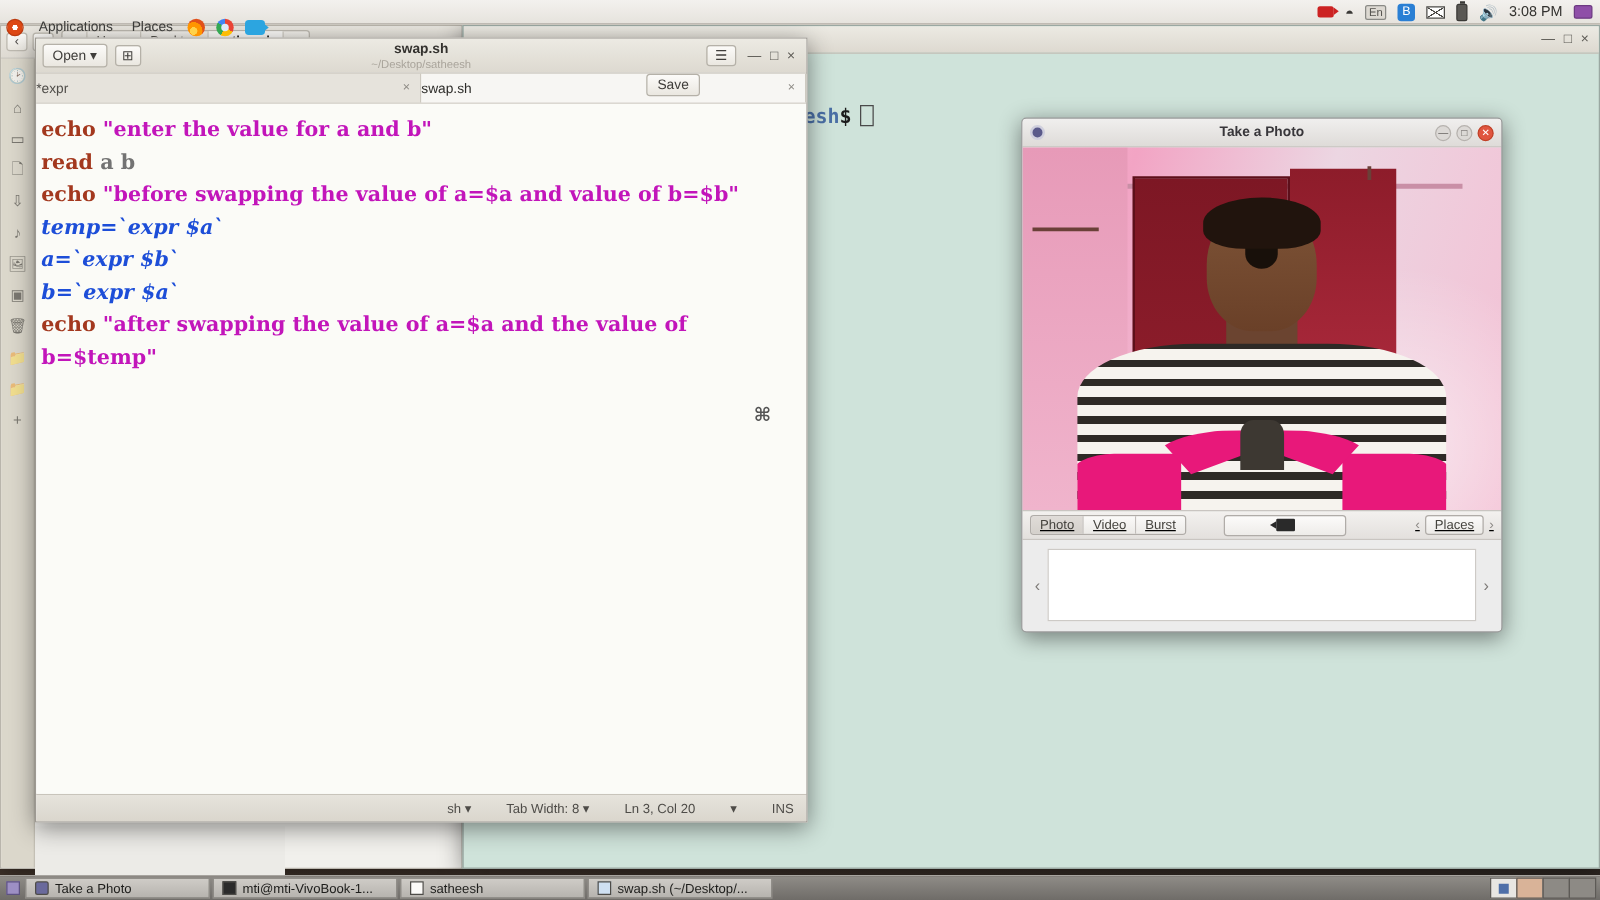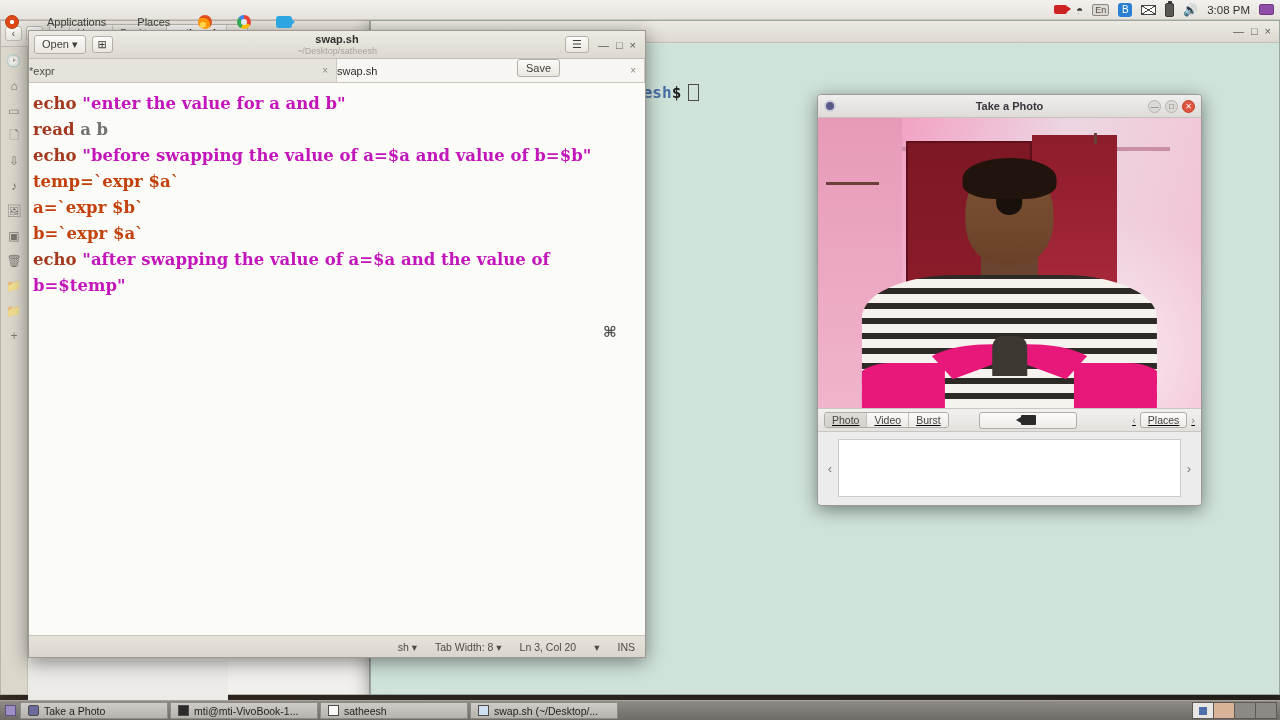--- a/index.html
+++ b/index.html
@@ -17,21 +17,21 @@
   }
 
   
   .top-panel {
     position: absolute; top: 0; left: 0; width: 1280px; height: 20px;
     background: linear-gradient(#f3f1ee,#e6e3dd);
     border-bottom: 1px solid #c9c5bd;
     display: flex; align-items: center; font-size: 11px; color: #3a3a38;
     z-index: 60;
   }
-  .tp-left { display: flex; align-items: center; gap: 25px; padding-left: 5px; margin-top: 24px; }
+  .tp-left { display: flex; align-items: center; gap: 9px; padding-left: 5px; margin-top: 24px; }
   .tp-menu { padding: 0 3px; cursor: default; }
   .ubuntu-logo {
     width: 14px; height: 14px; border-radius: 50%;
     background: radial-gradient(circle at 50% 50%, #ffffff 0 24%, #dd4814 26% 100%);
     border: 1px solid #bb3a0f;
   }
   .ff-logo { width:14px;height:14px;border-radius:50%;
     background: radial-gradient(circle at 35% 70%, #ffd24a 0 22%, #ff9500 24% 52%, #e1501a 54% 100%); }
   .chrome-logo { width:14px;height:14px;border-radius:50%;
     background: conic-gradient(#ea4335 0 33%, #fbbc05 33% 58%, #34a853 58% 85%, #4285f4 85% 100%);
@@ -101,24 +101,24 @@
   .ge-tab { flex:1; display:flex; align-items:center; justify-content:flex-start; position:relative;
      font-size:11px; color:#504e4a; border-right:1px solid #cdc9c0; background:#e6e3dc;}
   .ge-tab.active { background:#f7f6f3; color:#2d2c29; }
   .ge-tab .x { position:absolute; right:8px; font-size:10px; color:#8d8a84;}
   .ge-editor { height: calc(100% - 28px - 24px - 22px); background:#fbfbf7; padding:8px 0 0 2px;
      font-family:"DejaVu Serif", serif; font-weight:bold; font-size:16.5px; line-height:26px;
      position:relative; overflow:hidden;}
   .ge-editor .ln { white-space:pre-wrap; padding-left:2px; }
   .kw { color:#a3381e; }
   .str { color:#c215ba; }
-  .var { color:#c2410c; }
+  .var { color:#1d4ed8;font-style:italic; }
   .plain { color:#737373; }
   .ge-status { height:22px; background:linear-gradient(#e6e3dc,#dad6cd); border-top:1px solid #c8c4bb;
-     display:flex; align-items:center; justify-content:flex-end; gap:18px; padding-right:10px;
+     display:flex; align-items:center; justify-content:flex-end; gap:28px; padding-right:10px;
      font-size:10.5px; color:#4e4c48;}
   .caret { position:absolute; color:#555; font-size:15px; }
 
   
   .terminal { left: 370px; top: 20px; width: 910px; height: 675px; background:#cfe3da;
      border:1px solid #9aa8a2; z-index: 20; }
   .term-head { height:22px; background:linear-gradient(#eceae3,#ddd9d0); border-bottom:1px solid #c2beb5;
      display:flex; align-items:center; justify-content:center; position:relative; font-size:10.5px; color:#4a4844;}
   .term-head .wc { position:absolute; right:4px; top:4px; }
   .term-body { height: calc(100% - 22px); padding: 40px 0 0 0; font-family:"DejaVu Sans Mono", monospace;

